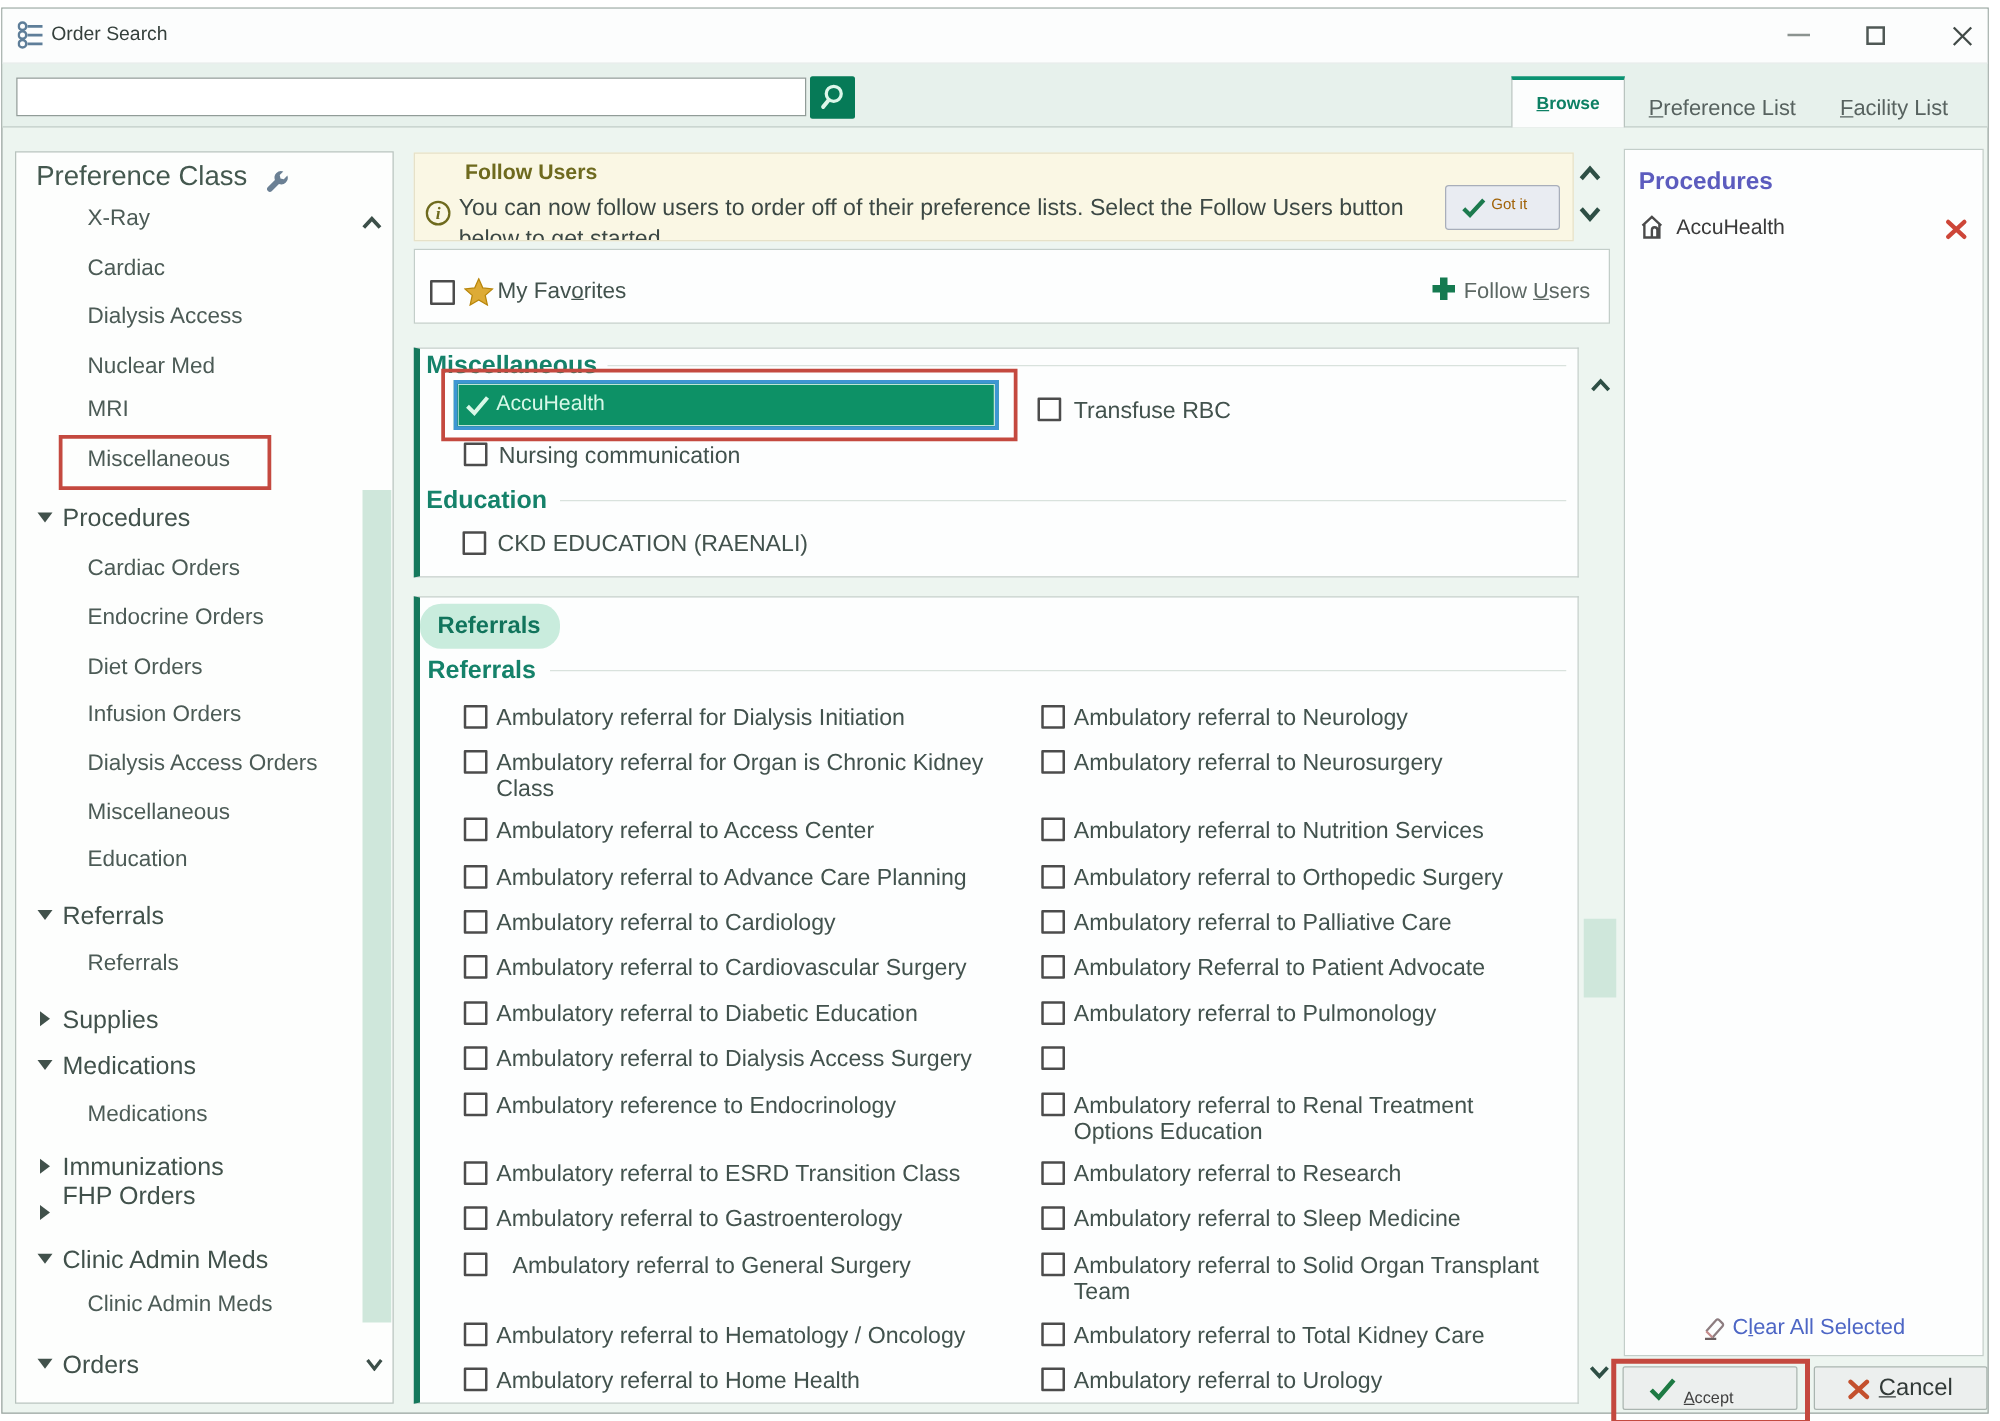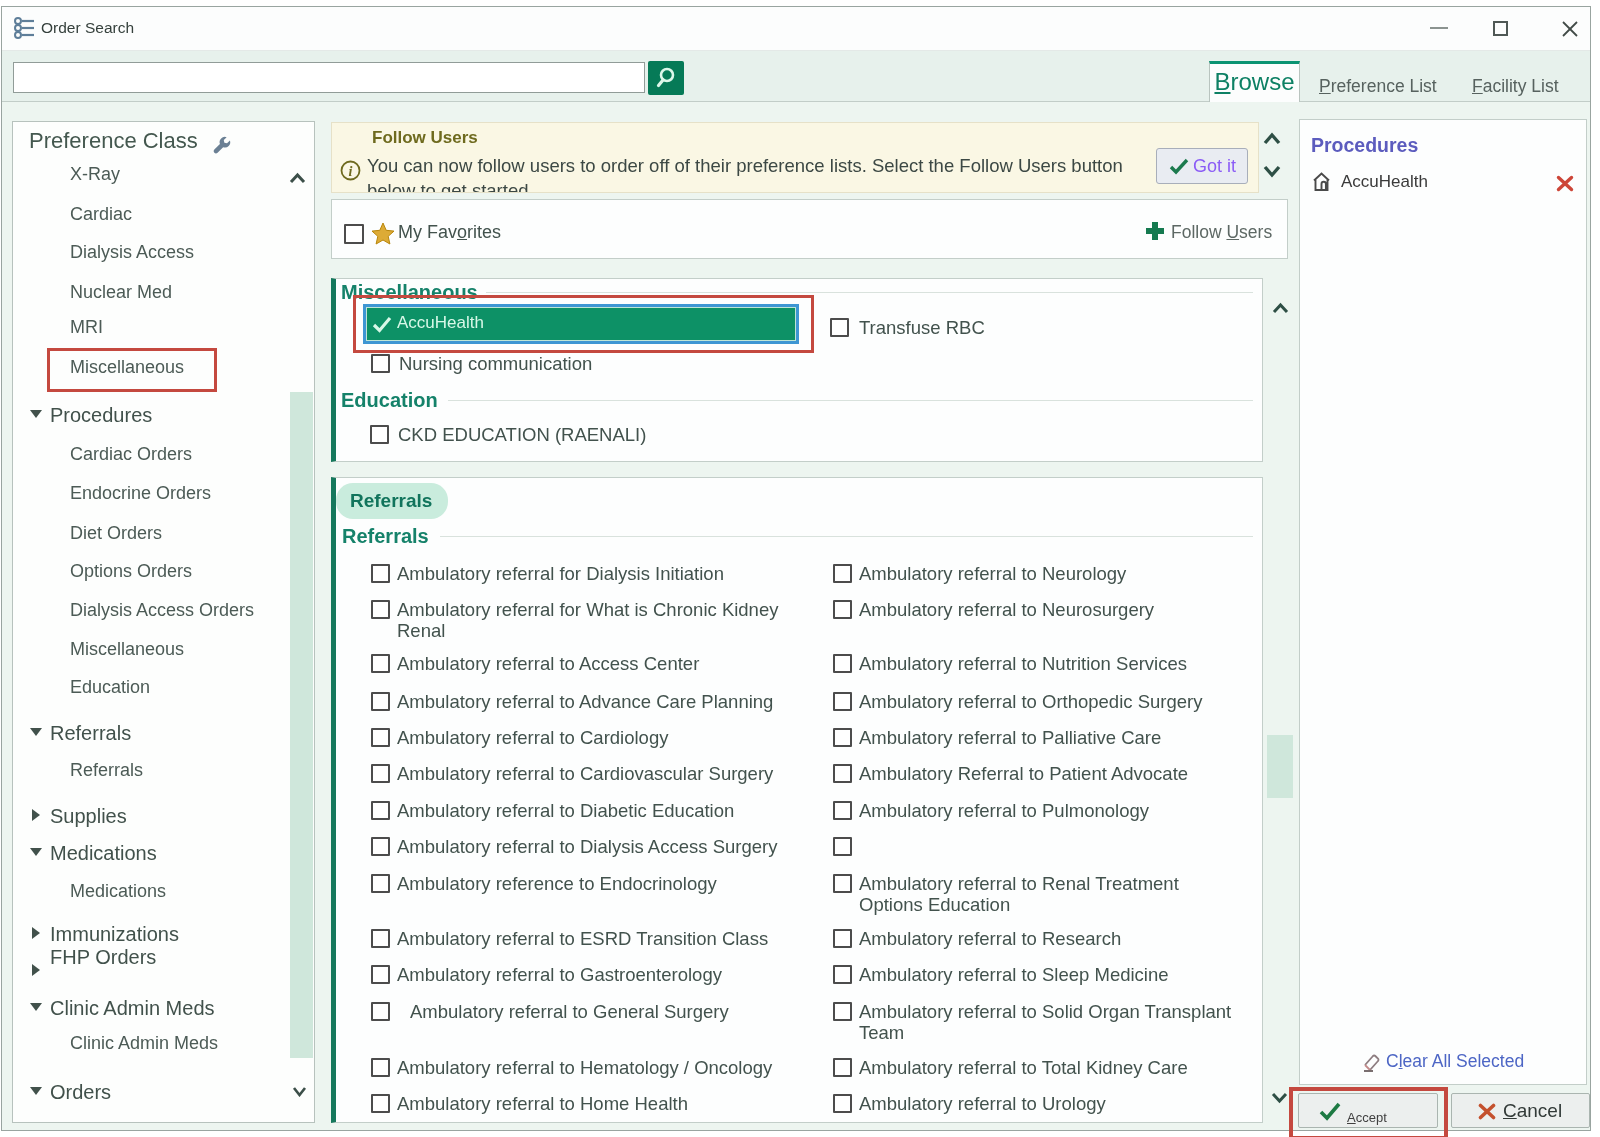--- a/index.html
+++ b/index.html
@@ -14,41 +14,41 @@
 #title-text { position:absolute; left:39px; top:12px; font-size:15.5px; color:#35403c; }
 
 .wc { position:absolute; top:14px; }
 
 #toolbar { position:absolute; left:0; top:44px; width:100%; height:51px; background:#e7f1ec; border-bottom:1px solid #c2cdc8; }
 #searchbox { position:absolute; left:11px; top:11px; width:632px; height:31px; background:#fff; border:1px solid #919c98; }
 #searchbtn { position:absolute; left:646px; top:10px; width:36px; height:34px; background:#067a57; border-radius:2px; }
 
 .tab-inactive { position:absolute; top:25px; font-size:17.5px; color:#57625f; }
 #tab-active { position:absolute; left:1207px; top:10px; width:91px; height:41px; background:#fcfdfd; border:1px solid #b9c4bf; border-bottom:none; border-top:3px solid #0b9372; text-align:center; }
-#tab-active span { font-size:24px; font-weight:normal; color:#0d8064; line-height:36px; }
+#tab-active span { font-size:14px; font-weight:bold; color:#0d8064; line-height:36px; }
 
 #sidebar { position:absolute; left:10px; top:114px; width:303px; height:1002px; background:#fdfefd; border:1px solid #b7c2bd; overflow:hidden; }
 #sb-head { position:absolute; left:16px; top:6px; font-size:22px; color:#44584f; }
 .sb-sub { position:absolute; left:57px; font-size:18px; line-height:21px; color:#4c5b56; white-space:nowrap; }
 .sb-top { position:absolute; left:37px; font-size:20px; line-height:23px; color:#41514b; white-space:nowrap; }
 .tri-d { position:absolute; left:17px; width:0; height:0; border-left:6px solid transparent; border-right:6px solid transparent; border-top:8px solid #41514b; }
 .tri-r { position:absolute; left:19px; width:0; height:0; border-top:6px solid transparent; border-bottom:6px solid transparent; border-left:8px solid #41514b; }
 #sb-thumb { position:absolute; right:1px; top:270px; width:23px; height:666px; background:#cfe7db; }
 
 .panel { position:absolute; background:#fdfefe; border:1px solid #c3cec9; border-left:5px solid #15785c; }
 .sechead { position:absolute; font-size:20px; line-height:22px; font-weight:bold; color:#15826a; white-space:nowrap; }
 .secline { position:absolute; height:1px; background:#d9e2dd; }
 .cb { position:absolute; width:19px; height:19px; border:2px solid #4c4c4c; background:#fff; border-radius:1px; }
 .cblabel { position:absolute; font-size:18.5px; color:#42524d; line-height:21px; }
 
 #banner { position:absolute; left:329px; top:115px; width:928px; height:71px; background:#faf7e4; border:1px solid #e6e1c8; overflow:hidden; }
 #banner-title { position:absolute; left:40px; top:5px; font-size:17px; font-weight:bold; color:#6e6a1e; }
 #banner-msg { position:absolute; left:35px; top:30px; width:900px; font-size:18.5px; color:#3c4844; line-height:25px; }
 #gotit { position:absolute; left:824px; top:25px; width:92px; height:36px; background:#e9ecf2; border:1px solid #a8aeba; border-radius:3px; }
-#gotit span { position:absolute; left:36px; top:7px; font-size:18px; color:#8b5cf6; }
+#gotit span { position:absolute; left:36px; top:7px; font-size:12px; color:#a16207; }
 
 #favrow { position:absolute; left:329px; top:192px; width:957px; height:60px; background:#fdfefe; border:1px solid #c3cec9; }
 
 .redrect { position:absolute; border:3px solid #c4493f; z-index:50; }
 
 svg.ch { position:absolute; }
 </style>
 </head>
 <body>
 <div id="win">
@@ -102,21 +102,21 @@
     <div class="sb-sub" style="top:82px">Cardiac</div>
     <div class="sb-sub" style="top:120px">Dialysis Access</div>
     <div class="sb-sub" style="top:160px">Nuclear Med</div>
     <div class="sb-sub" style="top:195px">MRI</div>
     <div class="sb-sub" style="top:235px">Miscellaneous</div>
     <div class="tri-d" style="top:288px"></div>
       <div class="sb-top" style="top:282px">Procedures</div>
     <div class="sb-sub" style="top:322px">Cardiac Orders</div>
     <div class="sb-sub" style="top:361px">Endocrine Orders</div>
     <div class="sb-sub" style="top:401px">Diet Orders</div>
-    <div class="sb-sub" style="top:439px">Options Orders</div>
+    <div class="sb-sub" style="top:439px">Infusion Orders</div>
     <div class="sb-sub" style="top:478px">Dialysis Access Orders</div>
     <div class="sb-sub" style="top:517px">Miscellaneous</div>
     <div class="sb-sub" style="top:555px">Education</div>
     <div class="tri-d" style="top:606px"></div>
       <div class="sb-top" style="top:600px">Referrals</div>
     <div class="sb-sub" style="top:638px">Referrals</div>
     <div class="tri-r" style="top:687px"></div>
       <div class="sb-top" style="top:683px">Supplies</div>
     <div class="tri-d" style="top:726px"></div>
       <div class="sb-top" style="top:720px">Medications</div>
@@ -196,21 +196,21 @@
     <div class="abs" style="left:0px;top:5px;width:112px;height:36px;background:#c9ecdd;border-radius:17px">
       <div class="abs" style="left:14px;top:7px;font-size:19px;font-weight:bold;color:#11745c">Referrals</div>
     </div>
     <div class="sechead" style="left:6px;top:47px">Referrals</div>
     <div class="secline" style="left:104px;top:58px;width:813px"></div>
     <div class="cb" style="left:35px;top:86px"></div>
       <div class="cblabel" style="left:61px;top:85px">Ambulatory referral for Dialysis Initiation</div>
     <div class="cb" style="left:497px;top:86px"></div>
       <div class="cblabel" style="left:523px;top:85px">Ambulatory referral to Neurology</div>
     <div class="cb" style="left:35px;top:122px"></div>
-      <div class="cblabel" style="left:61px;top:121px;width:390px">Ambulatory referral for What is Chronic Kidney Renal</div>
+      <div class="cblabel" style="left:61px;top:121px;width:390px">Ambulatory referral for Organ is Chronic Kidney Class</div>
     <div class="cb" style="left:497px;top:122px"></div>
       <div class="cblabel" style="left:523px;top:121px">Ambulatory referral to Neurosurgery</div>
     <div class="cb" style="left:35px;top:176px"></div>
       <div class="cblabel" style="left:61px;top:175px">Ambulatory referral to Access Center</div>
     <div class="cb" style="left:497px;top:176px"></div>
       <div class="cblabel" style="left:523px;top:175px">Ambulatory referral to Nutrition Services</div>
     <div class="cb" style="left:35px;top:214px"></div>
       <div class="cblabel" style="left:61px;top:213px">Ambulatory referral to Advance Care Planning</div>
     <div class="cb" style="left:497px;top:214px"></div>
       <div class="cblabel" style="left:523px;top:213px">Ambulatory referral to Orthopedic Surgery</div>

